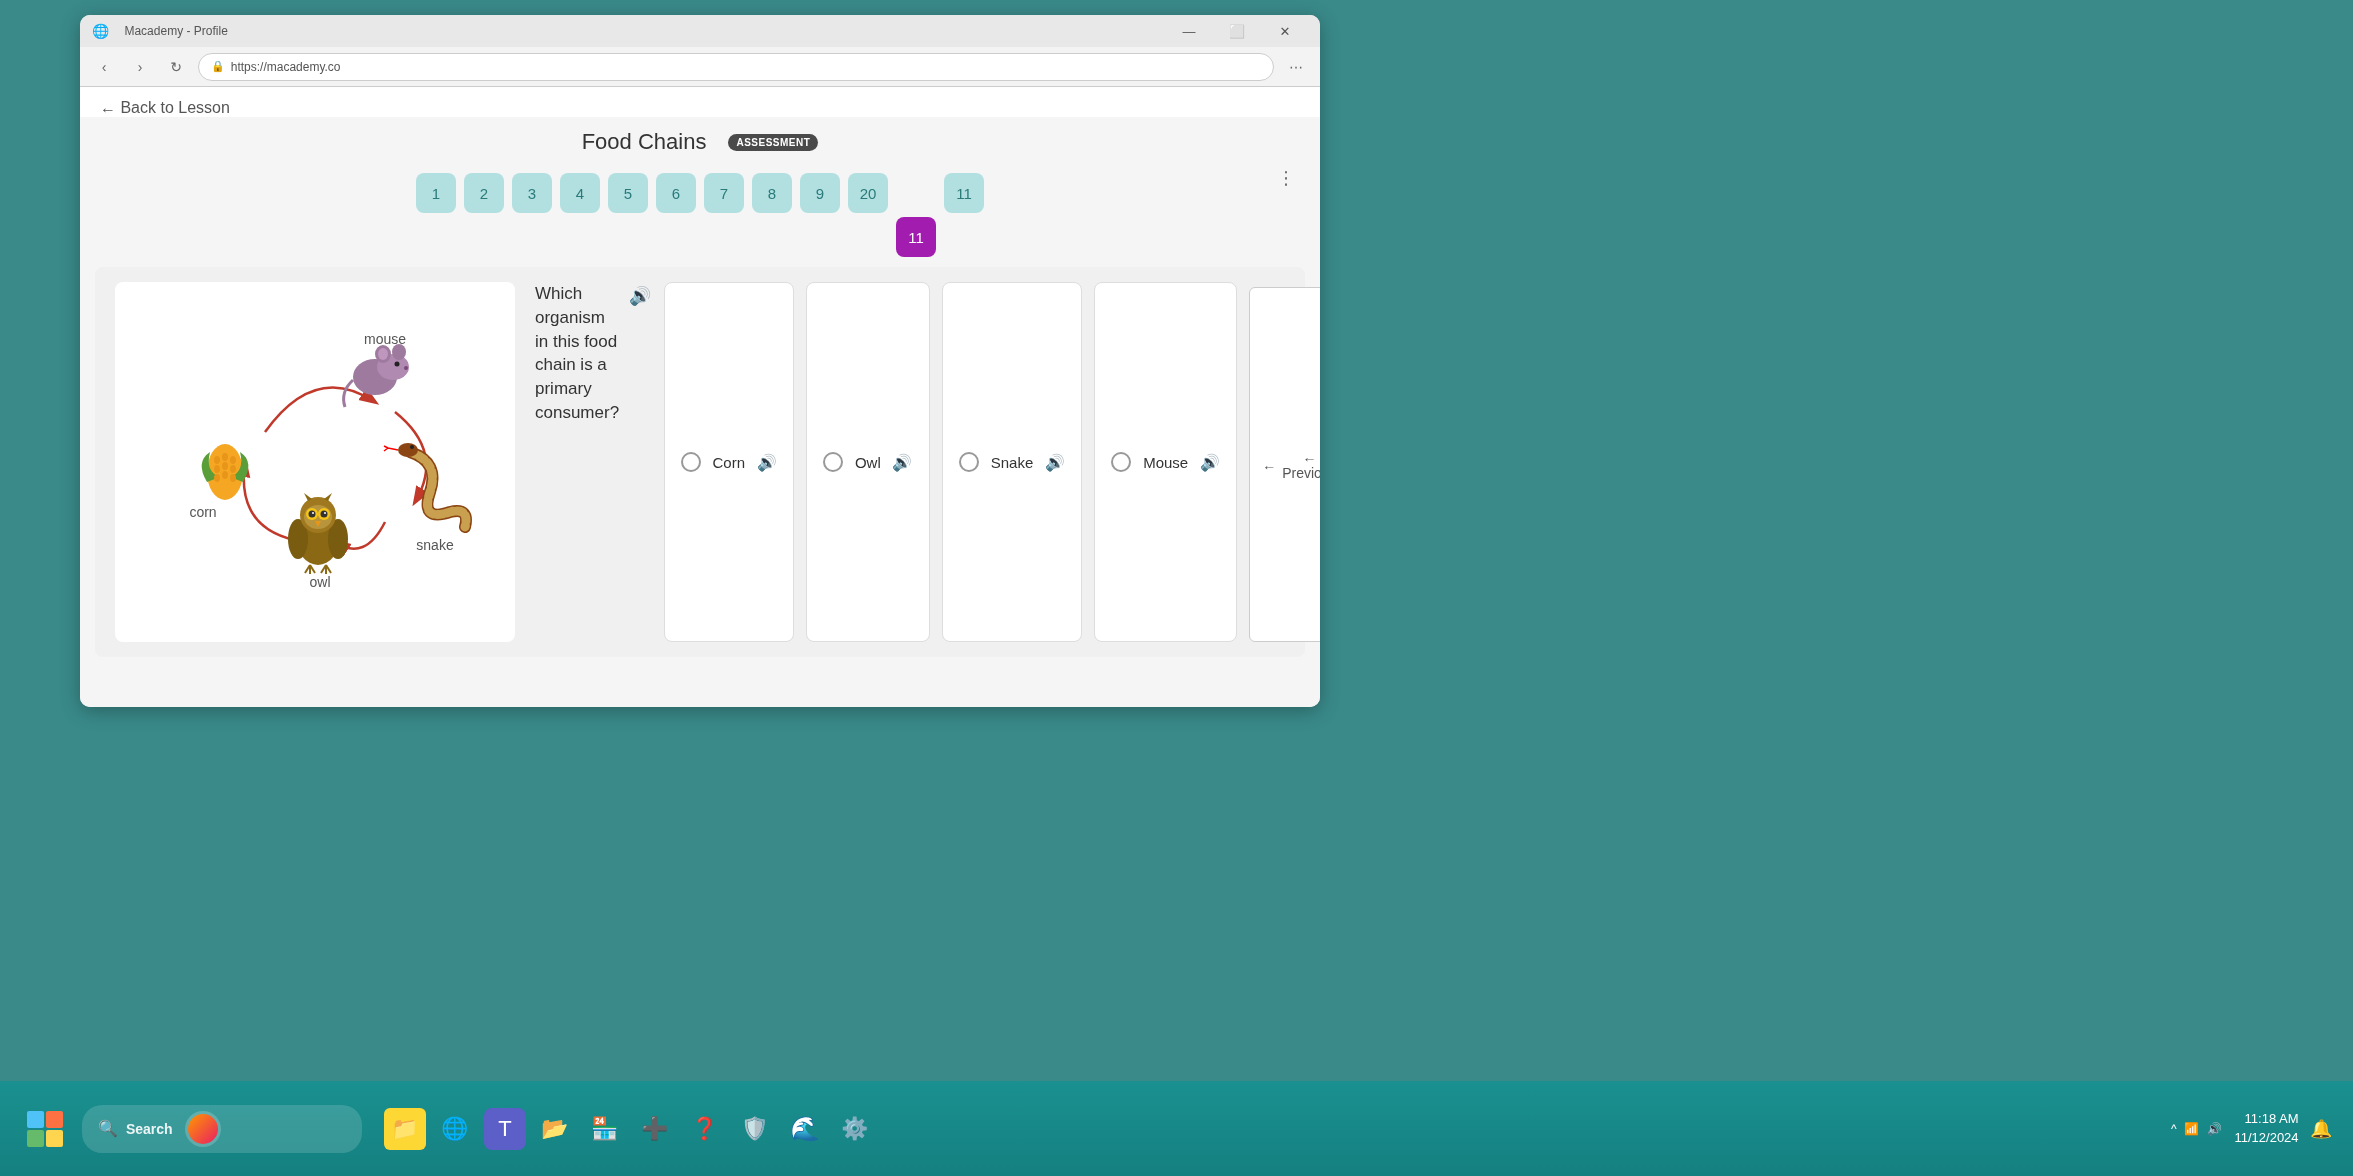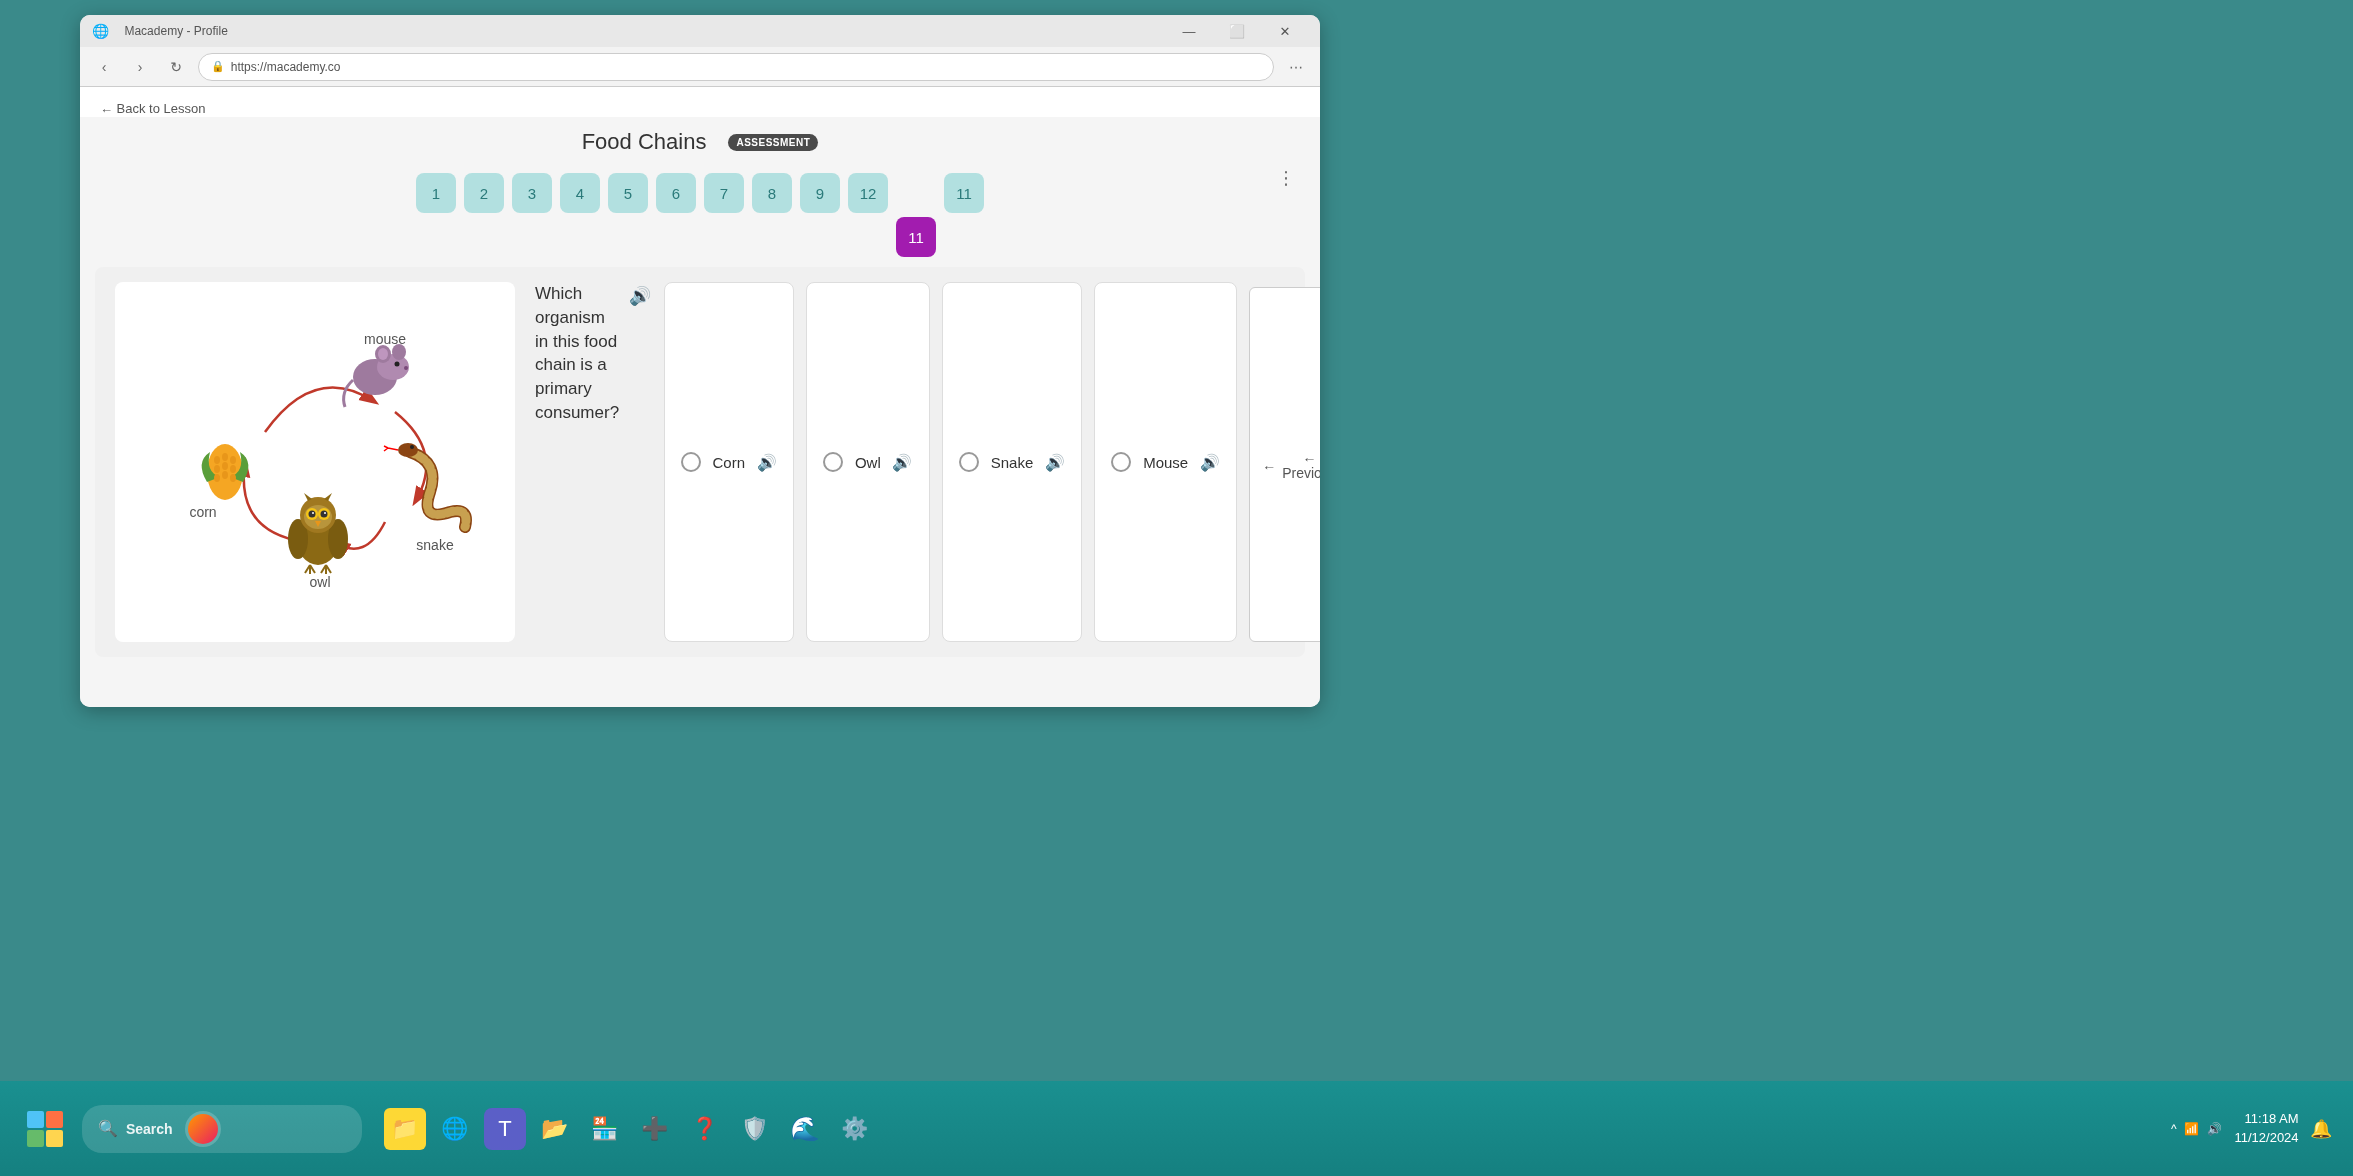--- a/index.html
+++ b/index.html
@@ -8,21 +8,21 @@
       width: 2353px;
       height: 1176px;
       background: #2a7a7a;
       font-family: 'Segoe UI', Arial, sans-serif;
       overflow: hidden;
       position: relative;
     }
 
     .back-link {
       color: #555;
-      font-size: 13px;
+      font-size: 16px;
       cursor: pointer;
       display: inline-flex;
       align-items: center;
       gap: 5px;
       text-decoration: none;
     }
 
     .lesson-title-area {
       text-align: center;
       padding: 12px 0 8px;
@@ -451,21 +451,21 @@
     <div class="question-nav">
       <button class="q-btn">1</button>
       <button class="q-btn">2</button>
       <button class="q-btn">3</button>
       <button class="q-btn">4</button>
       <button class="q-btn">5</button>
       <button class="q-btn">6</button>
       <button class="q-btn">7</button>
       <button class="q-btn">8</button>
       <button class="q-btn">9</button>
-      <button class="q-btn">12</button>
+      <button class="q-btn">20</button>
       <button class="q-btn active">11</button>
       <button class="q-btn">11</button>
     </div>
 
     <div class="more-options">⋮</div>
 
     <div class="main-content">
 
       <div class="diagram-panel">
         <div class="food-chain-diagram">

